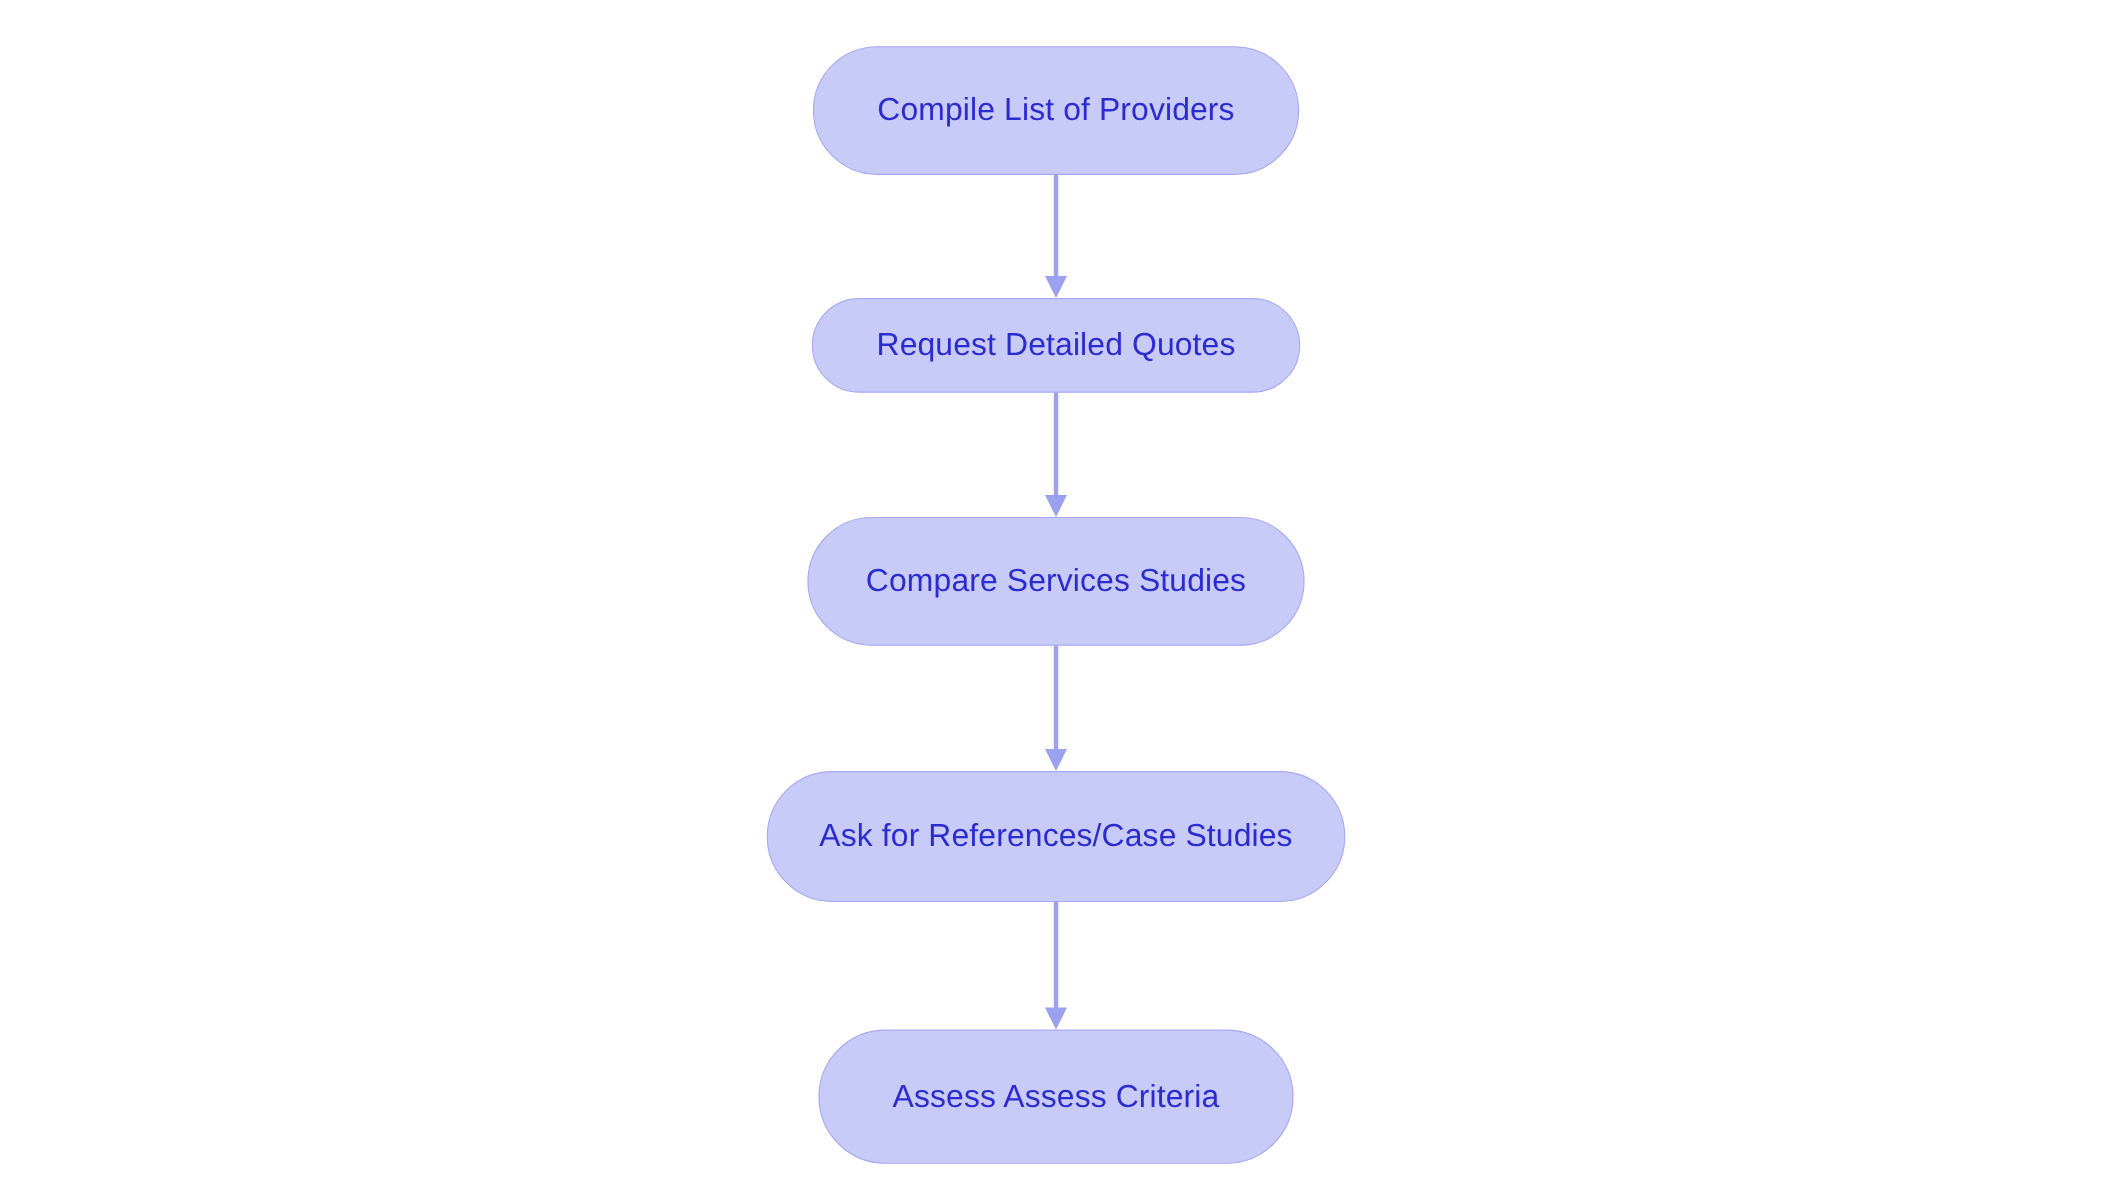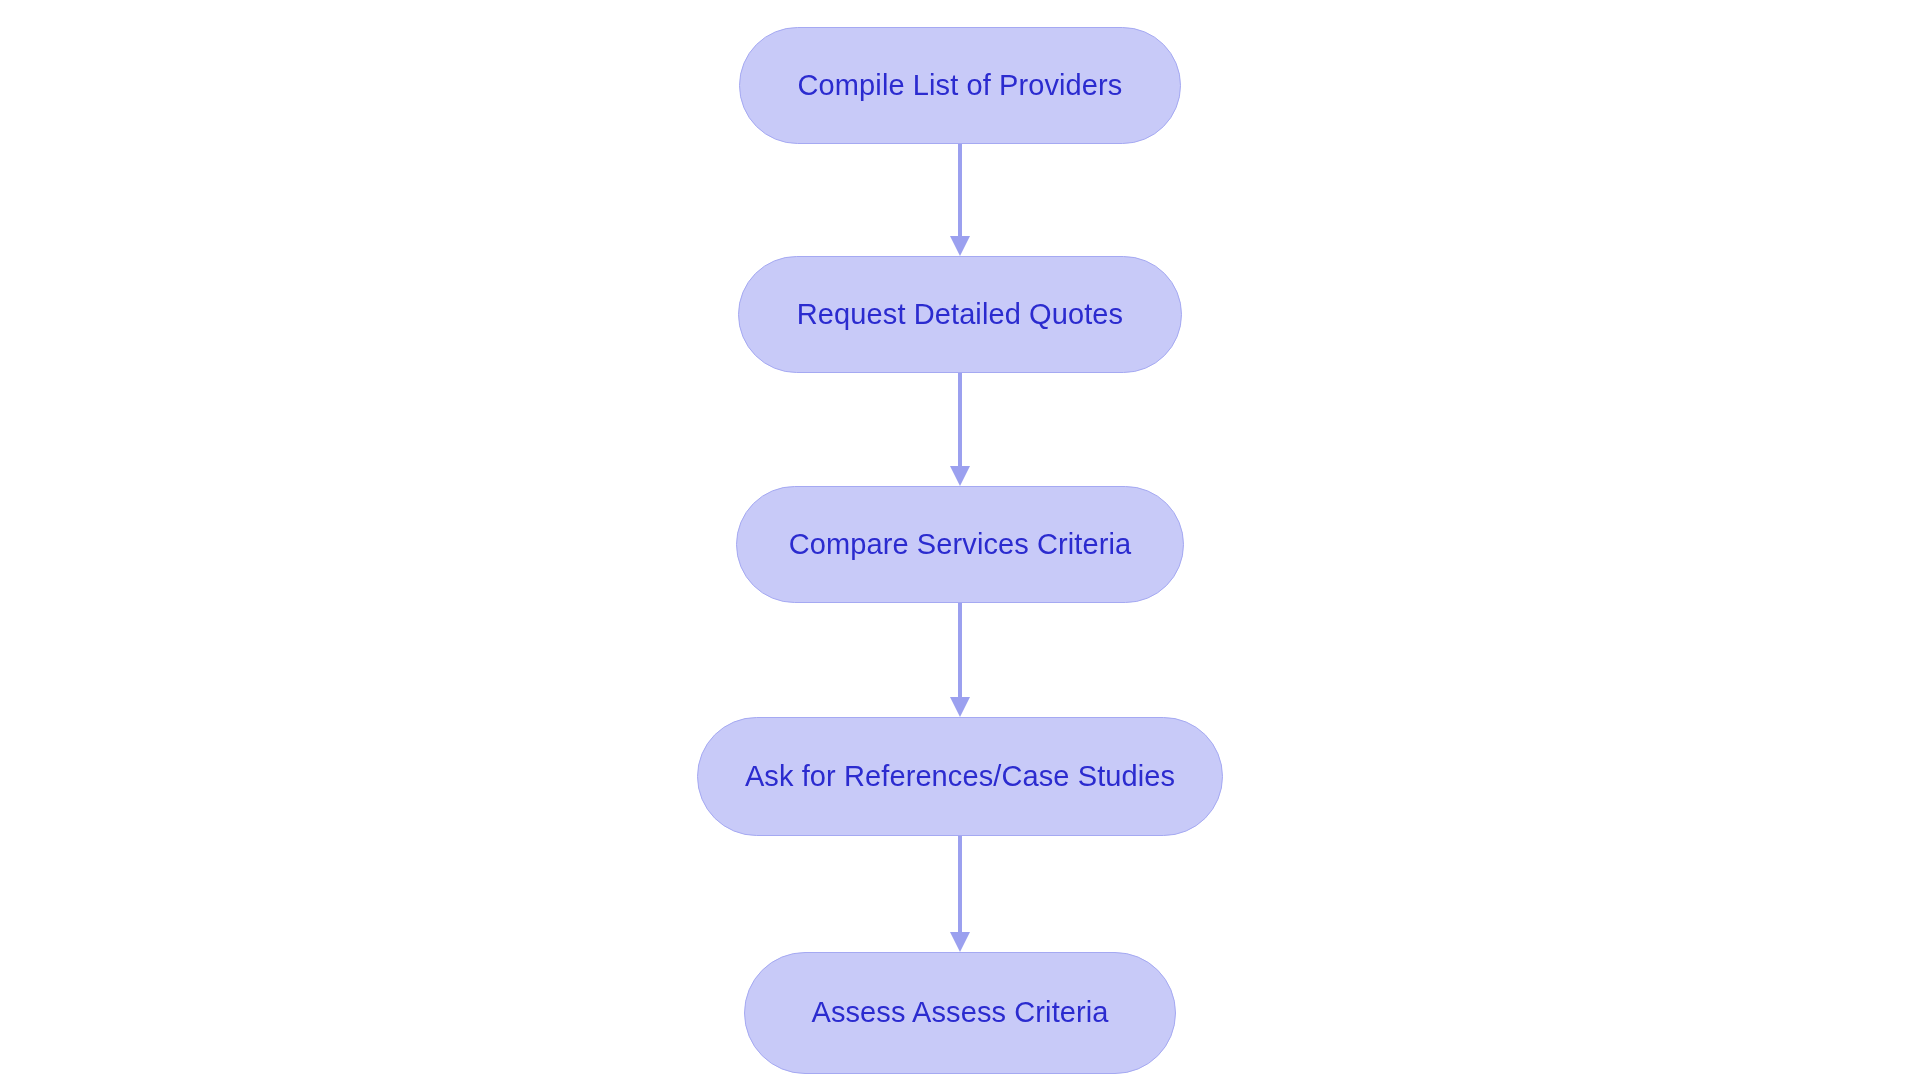--- a/index.html
+++ b/index.html
@@ -51,21 +51,21 @@
     line-height: 1;
   }
 
   .node-label {
     display: block;
     color: #2b2bcf;
   }
 
   
   .node-1 { height: 117px; padding: 0 58px; }
-  .node-2 { height: 117px; padding: 0 58px; }
+  .node-2 { height: 86px; padding: 0 58px; }
   .node-3 { height: 117px; padding: 0 52px; }
   .node-4 { height: 119px; padding: 0 47px; }
   .node-5 { height: 122px; padding: 0 66px; }
 
   .flow-connector {
     position: relative;
     width: 40px;
     display: flex;
     justify-content: center;
     align-items: flex-start;
@@ -107,21 +107,21 @@
     </div>
 
     <div class="flow-connector conn-2">
       <svg width="26" height="113" viewBox="0 0 26 113">
         <line x1="13" y1="0" x2="13" y2="95" stroke="#9ba0ef" stroke-width="4"></line>
         <polygon points="3,93 23,93 13,113" fill="#9ba0ef"></polygon>
       </svg>
     </div>
 
     <div class="flow-node node-3">
-      <span class="node-label">Compare Services Criteria</span>
+      <span class="node-label">Compare Services Studies</span>
     </div>
 
     <div class="flow-connector conn-3">
       <svg width="26" height="114" viewBox="0 0 26 114">
         <line x1="13" y1="0" x2="13" y2="96" stroke="#9ba0ef" stroke-width="4"></line>
         <polygon points="3,94 23,94 13,114" fill="#9ba0ef"></polygon>
       </svg>
     </div>
 
     <div class="flow-node node-4">

